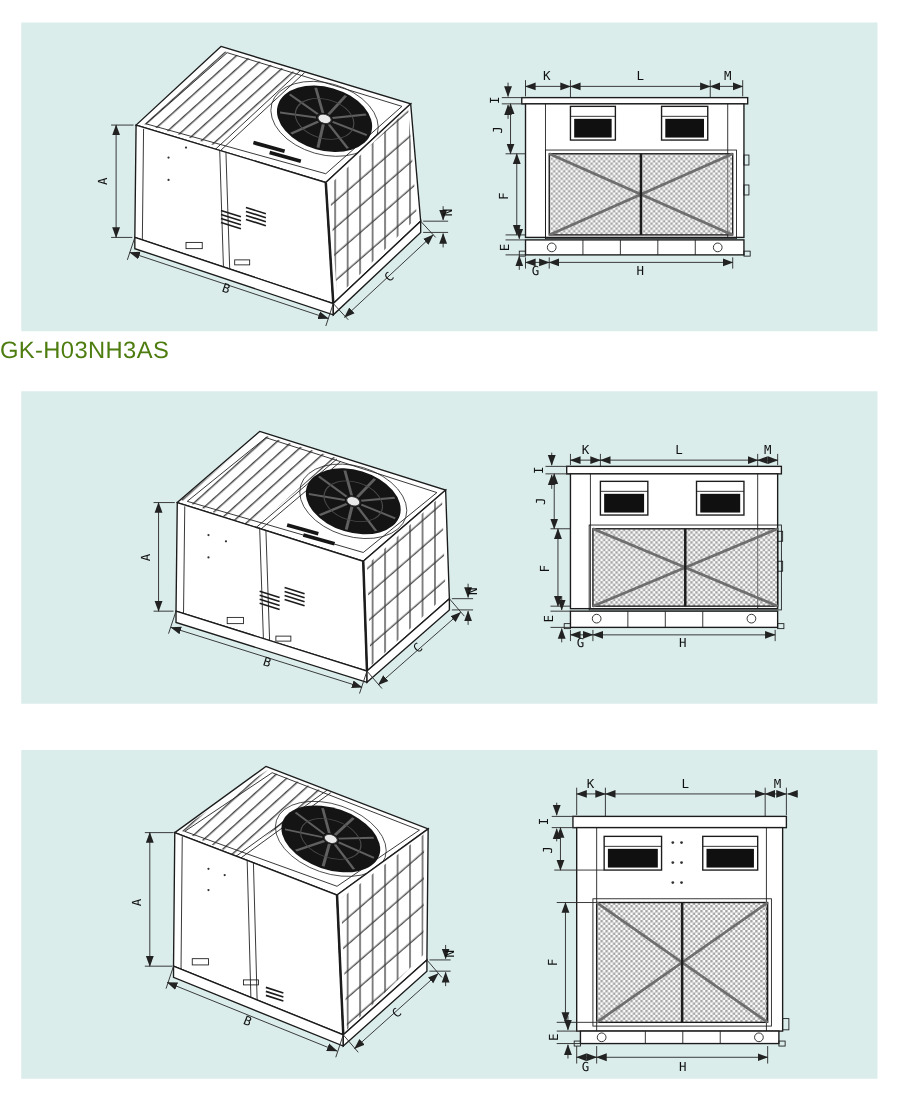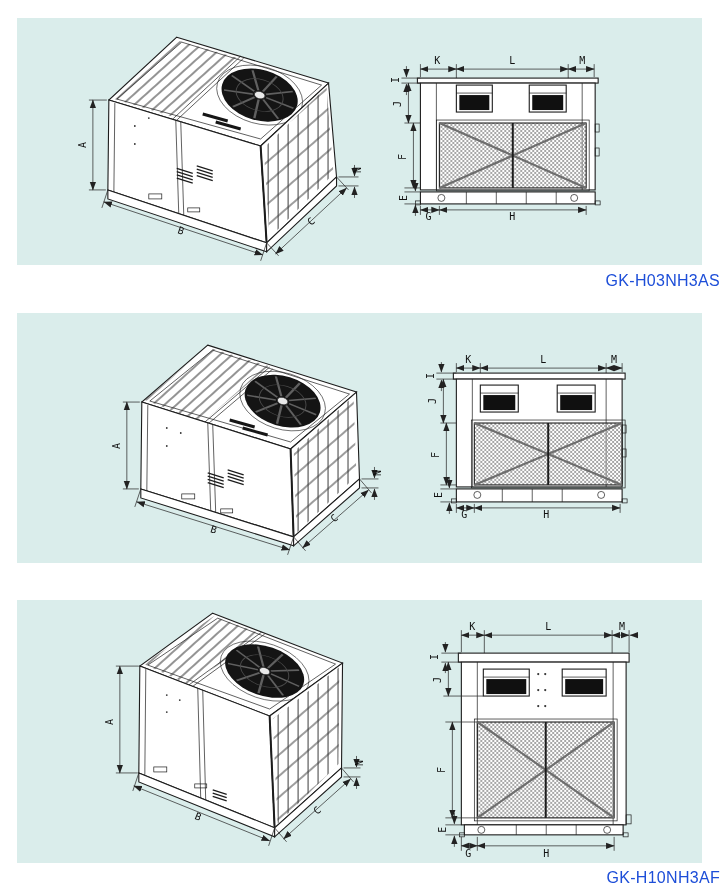--- a/index.html
+++ b/index.html
@@ -1,21 +1,21 @@
 <!DOCTYPE html>
 <html><head>
 <meta charset="utf-8">
 <style>
   html,body{margin:0;padding:0;background:#fff;}
   #page{position:relative;width:720px;height:891px;background:#fff;overflow:hidden;
         font-family:"Liberation Sans",sans-serif;}
   .panel{position:absolute;left:17px;width:685px;background:#daedeb;}
   .panel svg{display:block;width:100%;height:100%;}
-  .caption{position:absolute;left:0;width:720px;text-align:right;
-           font-size:16px;letter-spacing:.3px;color:#1d4ed8;}
+  .caption{position:absolute;left:0;width:720px;text-align:left;
+           font-size:19px;letter-spacing:.3px;color:#4d7c0f;}
   
   .o{fill:#ffffff;stroke:#1c1c1c;stroke-width:1.1;}
   .t{fill:none;stroke:#1c1c1c;stroke-width:.7;}
   .d{fill:none;stroke:#2e2e2e;stroke-width:.75;}
   .k{stroke:#161616;stroke-width:3;}
   .x{stroke:#6e6e6e;stroke-width:2.2;}
   .dv{stroke:#1c1c1c;stroke-width:2;}
   .blk{fill:#101010;stroke:none;}
   .dot{fill:#333;stroke:none;}
   .lbl{font-family:"DejaVu Sans Mono","DejaVu Sans",monospace;font-size:10px;fill:#111;text-anchor:middle;}
@@ -513,15 +513,14 @@
         <line class="d" x1="445" y1="237" x2="445" y2="251"></line>
         <line class="d" x1="461" y1="237" x2="461" y2="251"></line>
         <line class="d" x1="598" y1="237" x2="598" y2="251"></line>
         <line class="d" x1="445" y1="246" x2="461" y2="246" marker-start="url(#arw)" marker-end="url(#arw)"></line>
         <line class="d" x1="461" y1="246" x2="598" y2="246" marker-start="url(#arw)" marker-end="url(#arw)"></line>
         <text class="lbl" x="452" y="257">G</text>
         <text class="lbl" x="530" y="257">H</text>
       </g>
     </svg>
   </div>
-  <div class="caption" style="top:864px;height:27px;line-height:27px;">GK-H10NH3AF</div>
 
 </div>
 
 </body></html>

